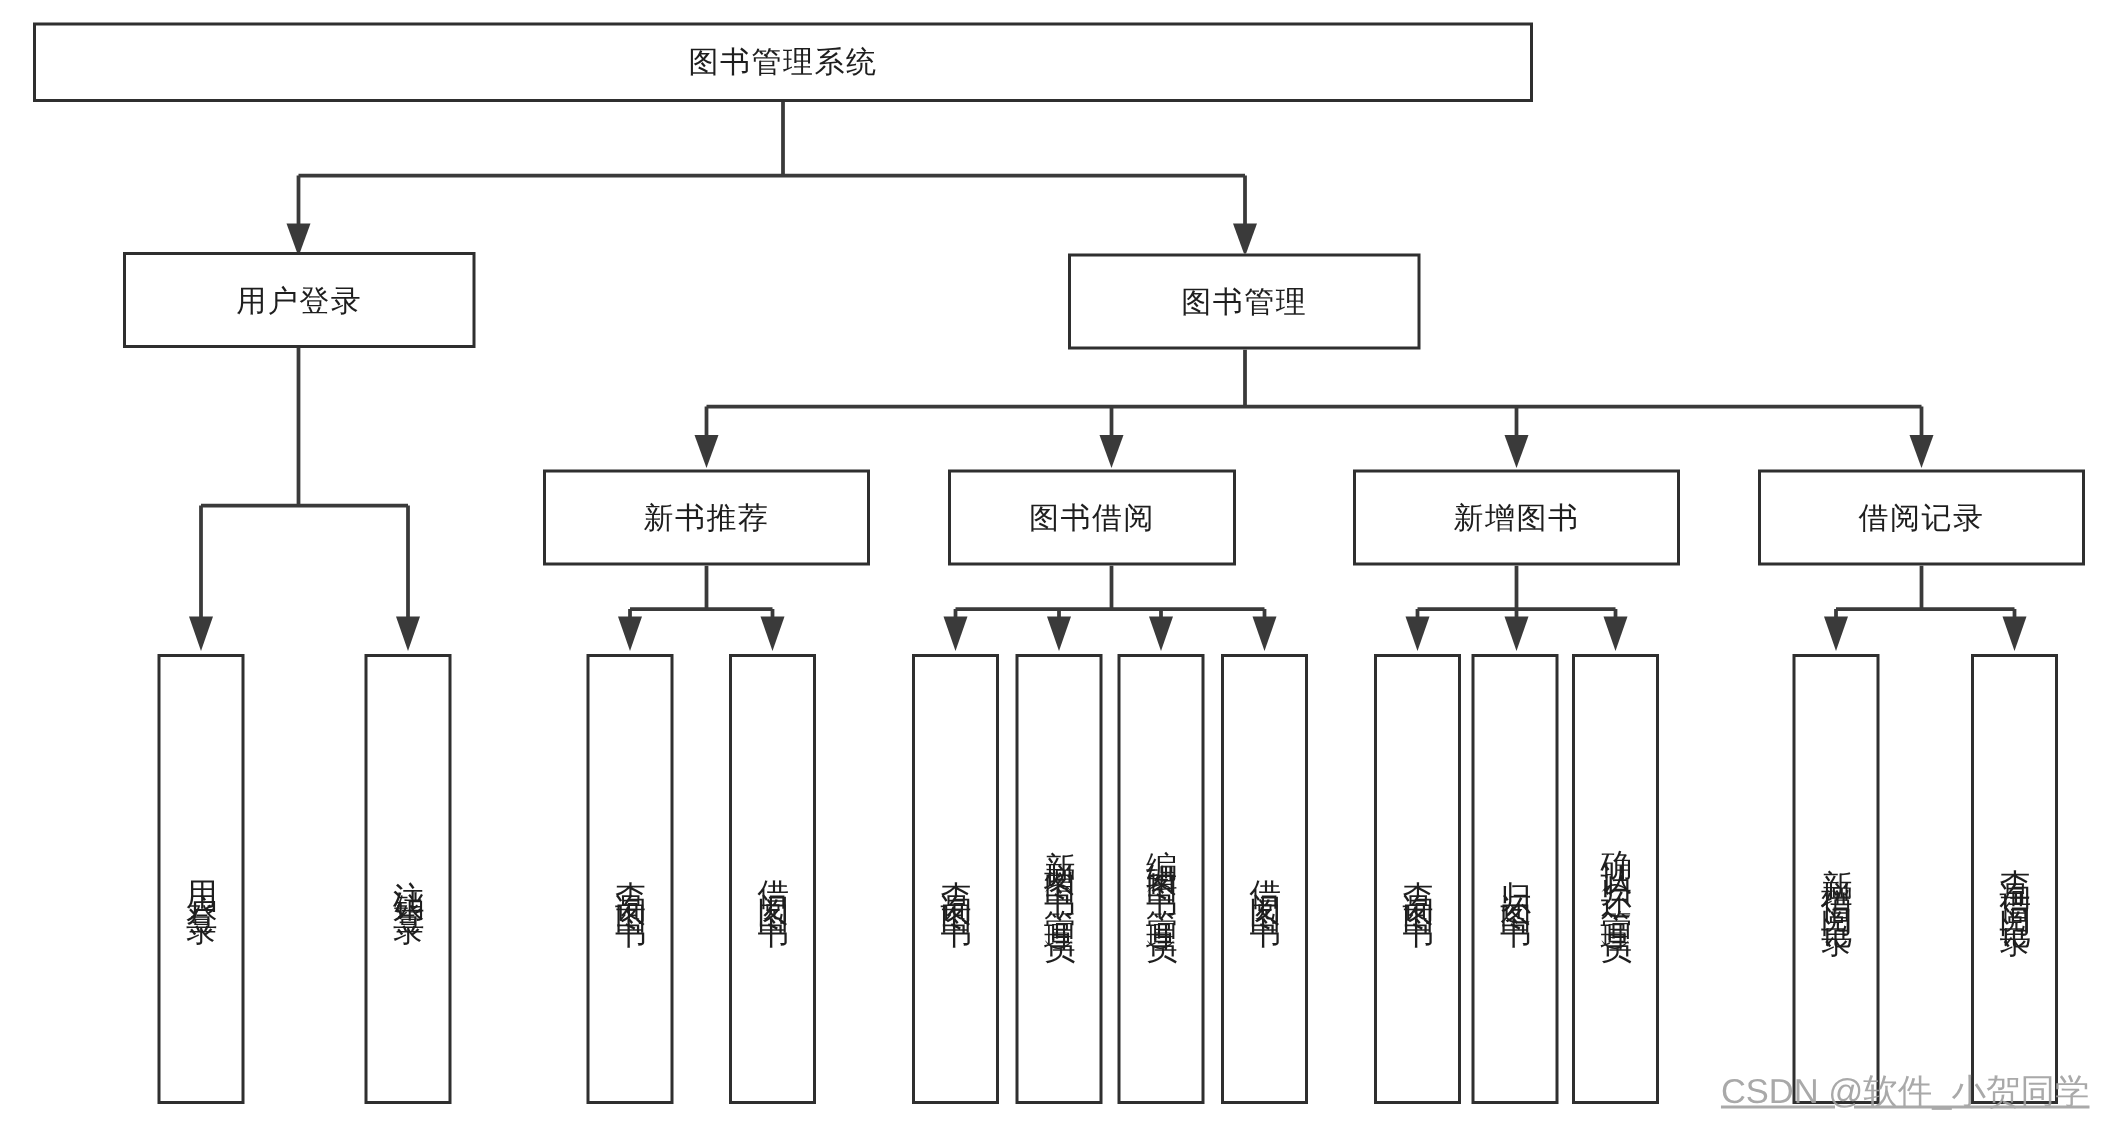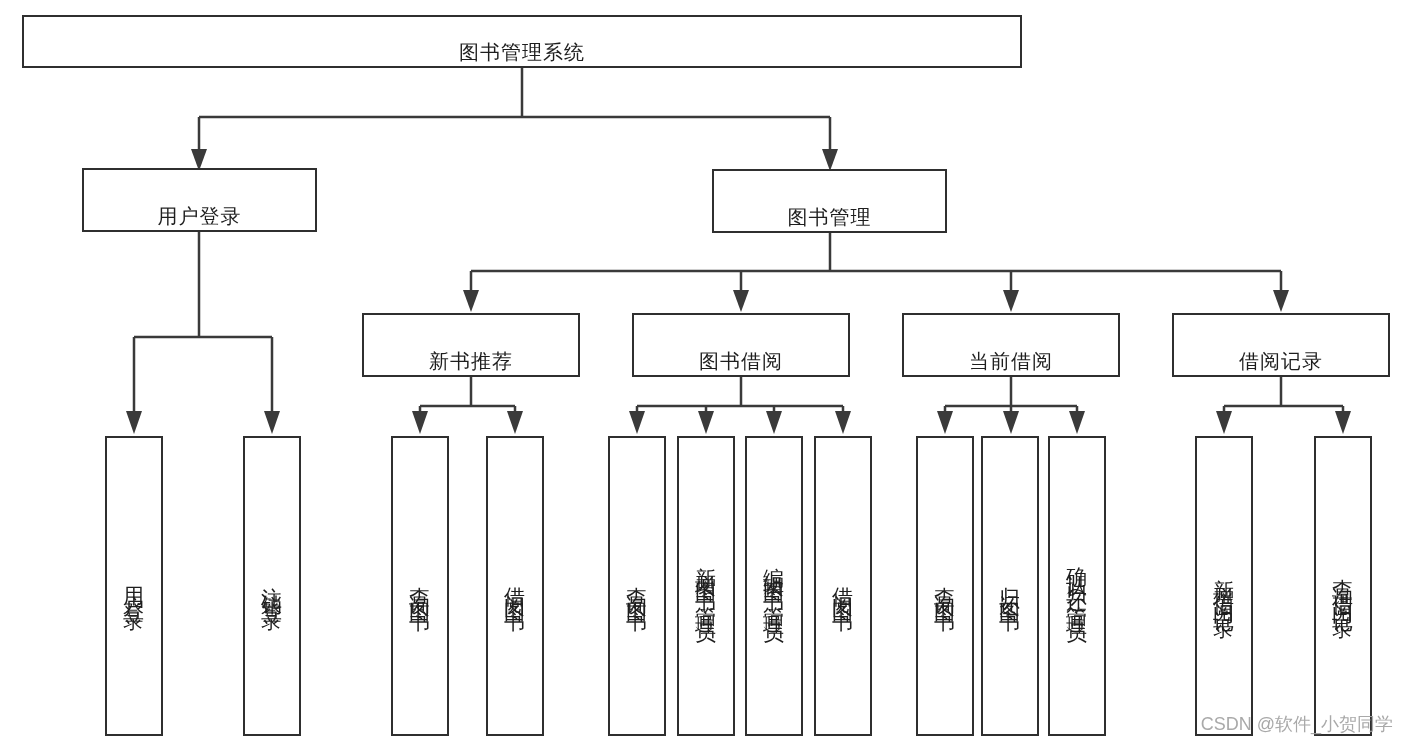--- a/index.html
+++ b/index.html
@@ -18,42 +18,43 @@
     overflow:hidden;
   }
   .connectors{position:absolute;left:0;top:0;width:1405px;height:747px;}
   .connectors path{stroke:var(--line);stroke-width:2.5;fill:none;}
   .connectors polygon{fill:var(--line);stroke:none;}
   .box{
     position:absolute;
     box-sizing:border-box;
     background:var(--background);
     border:2.5px solid var(--box_border);
-    display:flex;align-items:flex-end;justify-content:center;
+    display:flex;align-items:center;justify-content:center;
     color:var(--text);
   }
   .box.root{border-width:2px;}
   .hlabel{font-size:20px;letter-spacing:1px;white-space:nowrap;}
   .leaf{align-items:center;justify-content:center;}
   .vlabel{
     writing-mode:vertical-rl;
     text-orientation:mixed;
     font-size:21px;
     line-height:1;
     letter-spacing:8px;
     white-space:nowrap;
   }
   .watermark{
     position:absolute;
     right:12px;top:712px;
-    font-size:18px;
+    font-size:23px;
     color:var(--watermark);
     opacity:.9;
     white-space:nowrap;
     z-index:5;
+    text-decoration:underline;
   }
 </style>
 </head>
 <body>
 
 <div class="stage">
 
   <svg class="connectors" viewBox="0 0 1405 747" aria-hidden="true">
 
     <g>
@@ -111,25 +112,25 @@
   <div class="box" style="left:82px;top:168px;width:235px;height:64px;">
     <span class="hlabel">用户登录</span>
   </div>
   <div class="box" style="left:362px;top:313px;width:218px;height:64px;">
     <span class="hlabel">新书推荐</span>
   </div>
 
   <div class="box" style="left:712px;top:169px;width:235px;height:64px;">
     <span class="hlabel">图书管理</span>
   </div>
-  <div class="box" style="left:632px;top:313px;width:218px;height:64px;">
+  <div class="box" style="left:632px;top:313px;width:192px;height:64px;">
     <span class="hlabel">图书借阅</span>
   </div>
   <div class="box" style="left:902px;top:313px;width:218px;height:64px;">
-    <span class="hlabel">当前借阅</span>
+    <span class="hlabel">新增图书</span>
   </div>
   <div class="box" style="left:1172px;top:313px;width:218px;height:64px;">
     <span class="hlabel">借阅记录</span>
   </div>
 
   <div class="box leaf" style="left:105px;top:436px;width:58px;height:300px;">
     <span class="vlabel">用户登录</span>
   </div>
   <div class="box leaf" style="left:243px;top:436px;width:58px;height:300px;">
     <span class="vlabel">注销登录</span>

